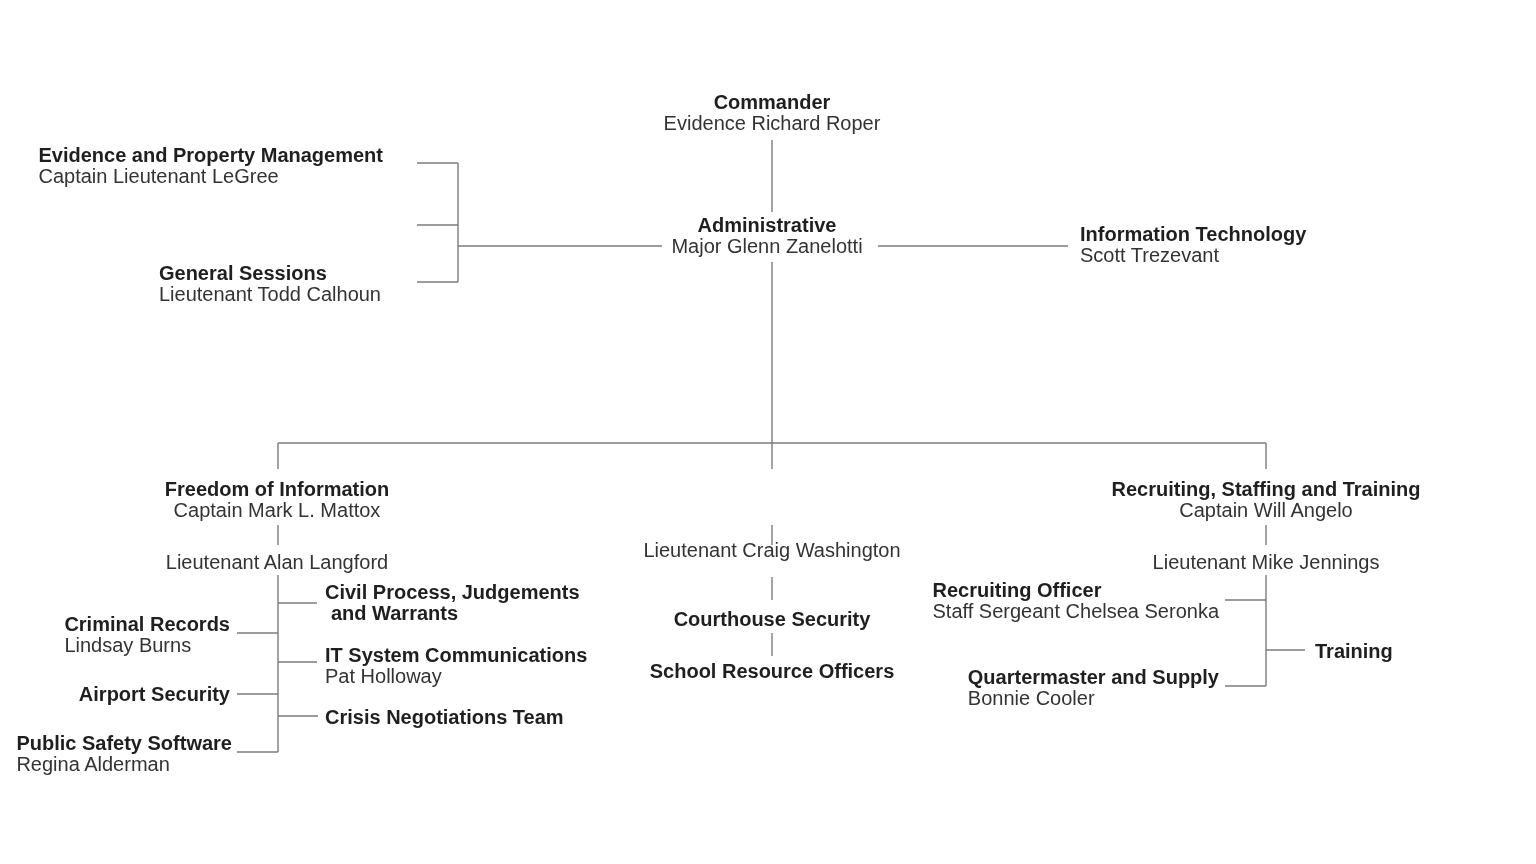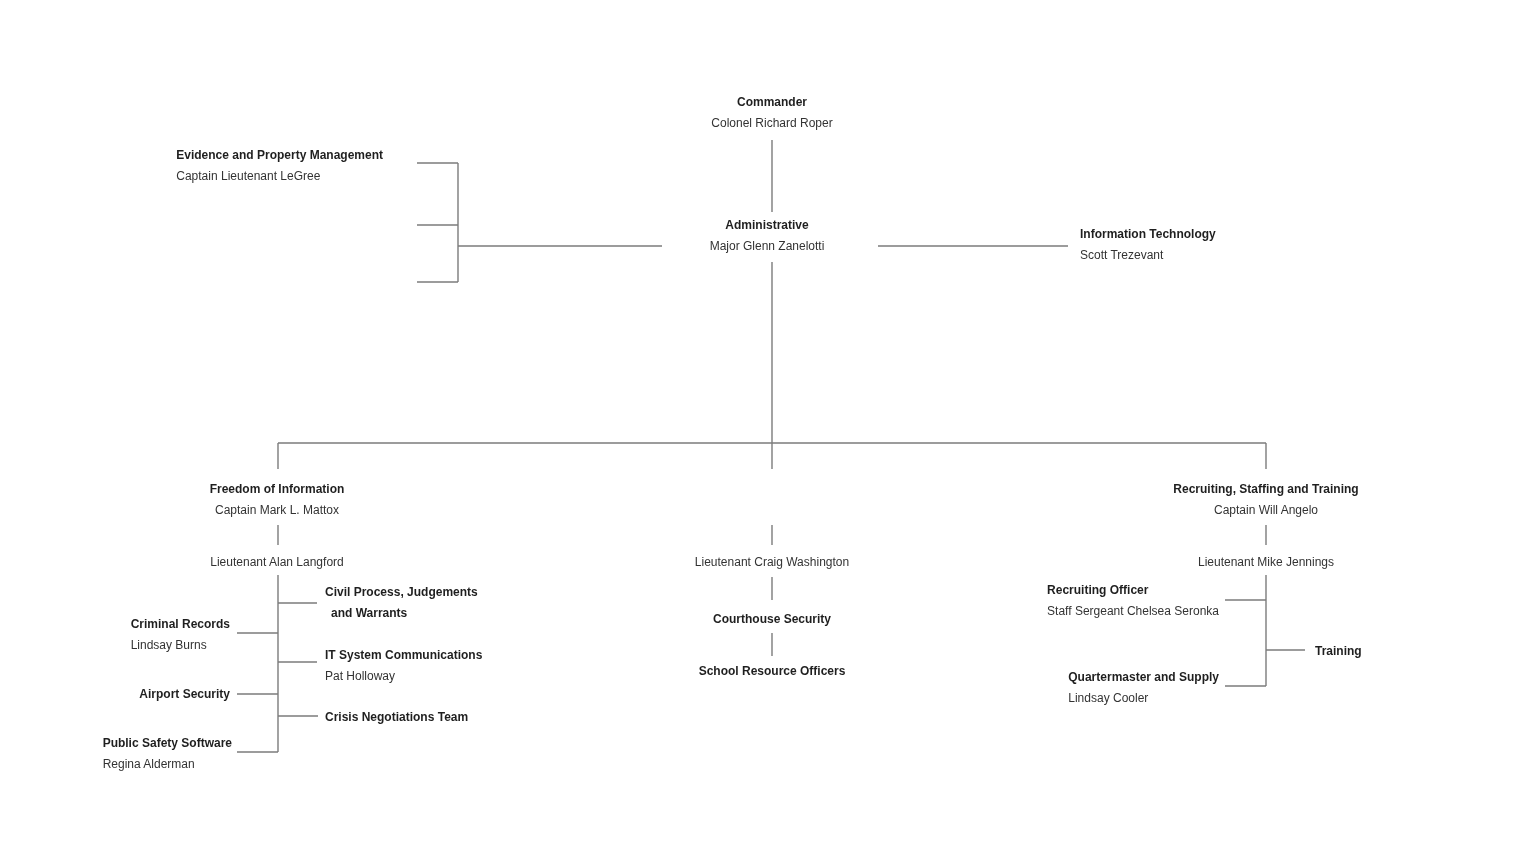--- a/index.html
+++ b/index.html
@@ -20,21 +20,21 @@
     height: 864px;
   }
   #connectors line {
     stroke: #7b7b7b;
     stroke-width: 1.4;
   }
 
   .node {
     position: absolute;
     white-space: nowrap;
-    font-size: 12px;
+    font-size: 20px;
     line-height: 21px;
     color: #333333;
   }
   .node.c { transform: translateX(-50%); text-align: center; }
   .node.r { transform: translateX(-100%); text-align: left; }
   .node.l { text-align: left; }
 
   .dept {
     font-weight: 700;
     color: #1f1f1f;
@@ -84,39 +84,43 @@
 
     <line x1="1266" y1="525" x2="1266" y2="545"></line>
     <line x1="1266" y1="575" x2="1266" y2="686"></line>
     <line x1="1225" y1="600" x2="1266" y2="600"></line>
     <line x1="1266" y1="650" x2="1305" y2="650"></line>
     <line x1="1225" y1="686" x2="1266" y2="686"></line>
   </svg>
 
   <div class="node c" style="left:772px; top:92px">
     <div class="dept">Commander</div>
-    <div class="person">Colonel Richard Roper</div>
+    <div class="person">Evidence Richard Roper</div>
   </div>
 
   <div class="node c" style="left:767px; top:215px">
     <div class="dept">Administrative</div>
     <div class="person">Major Glenn Zanelotti</div>
   </div>
 
   <div class="node l" style="left:1080px; top:224px">
     <div class="dept">Information Technology</div>
     <div class="person">Scott Trezevant</div>
   </div>
 
   <div class="node r" style="left:383px; top:145px">
     <div class="dept">Evidence and Property Management</div>
     <div class="person">Captain Lieutenant LeGree</div>
   </div>
 
 
+  <div class="node r" style="left:381px; top:263px">
+    <div class="dept">General Sessions</div>
+    <div class="person">Lieutenant Todd Calhoun</div>
+  </div>
 
   <div class="node c" style="left:277px; top:479px">
     <div class="dept">Freedom of Information</div>
     <div class="person">Captain Mark L. Mattox</div>
   </div>
 
   <div class="node c" style="left:277px; top:552px">
     <div class="person">Lieutenant Alan Langford</div>
   </div>
 
@@ -142,21 +146,21 @@
   <div class="node l" style="left:325px; top:707px">
     <div class="dept">Crisis Negotiations Team</div>
   </div>
 
   <div class="node r" style="left:232px; top:733px">
     <div class="dept">Public Safety Software</div>
     <div class="person">Regina Alderman</div>
   </div>
 
 
-  <div class="node c" style="left:772px; top:552px">
+  <div class="node c" style="left:772px; top:540px">
     <div class="person">Lieutenant Craig Washington</div>
   </div>
 
   <div class="node c" style="left:772px; top:609px">
     <div class="dept">Courthouse Security</div>
   </div>
 
   <div class="node c" style="left:772px; top:661px">
     <div class="dept">School Resource Officers</div>
   </div>
@@ -174,16 +178,16 @@
     <div class="dept">Recruiting Officer</div>
     <div class="person">Staff Sergeant Chelsea Seronka</div>
   </div>
 
   <div class="node l" style="left:1315px; top:641px">
     <div class="dept">Training</div>
   </div>
 
   <div class="node r" style="left:1219px; top:667px">
     <div class="dept">Quartermaster and Supply</div>
-    <div class="person">Lindsay Cooler</div>
+    <div class="person">Bonnie Cooler</div>
   </div>
 
 </div>
 
 </body></html>

